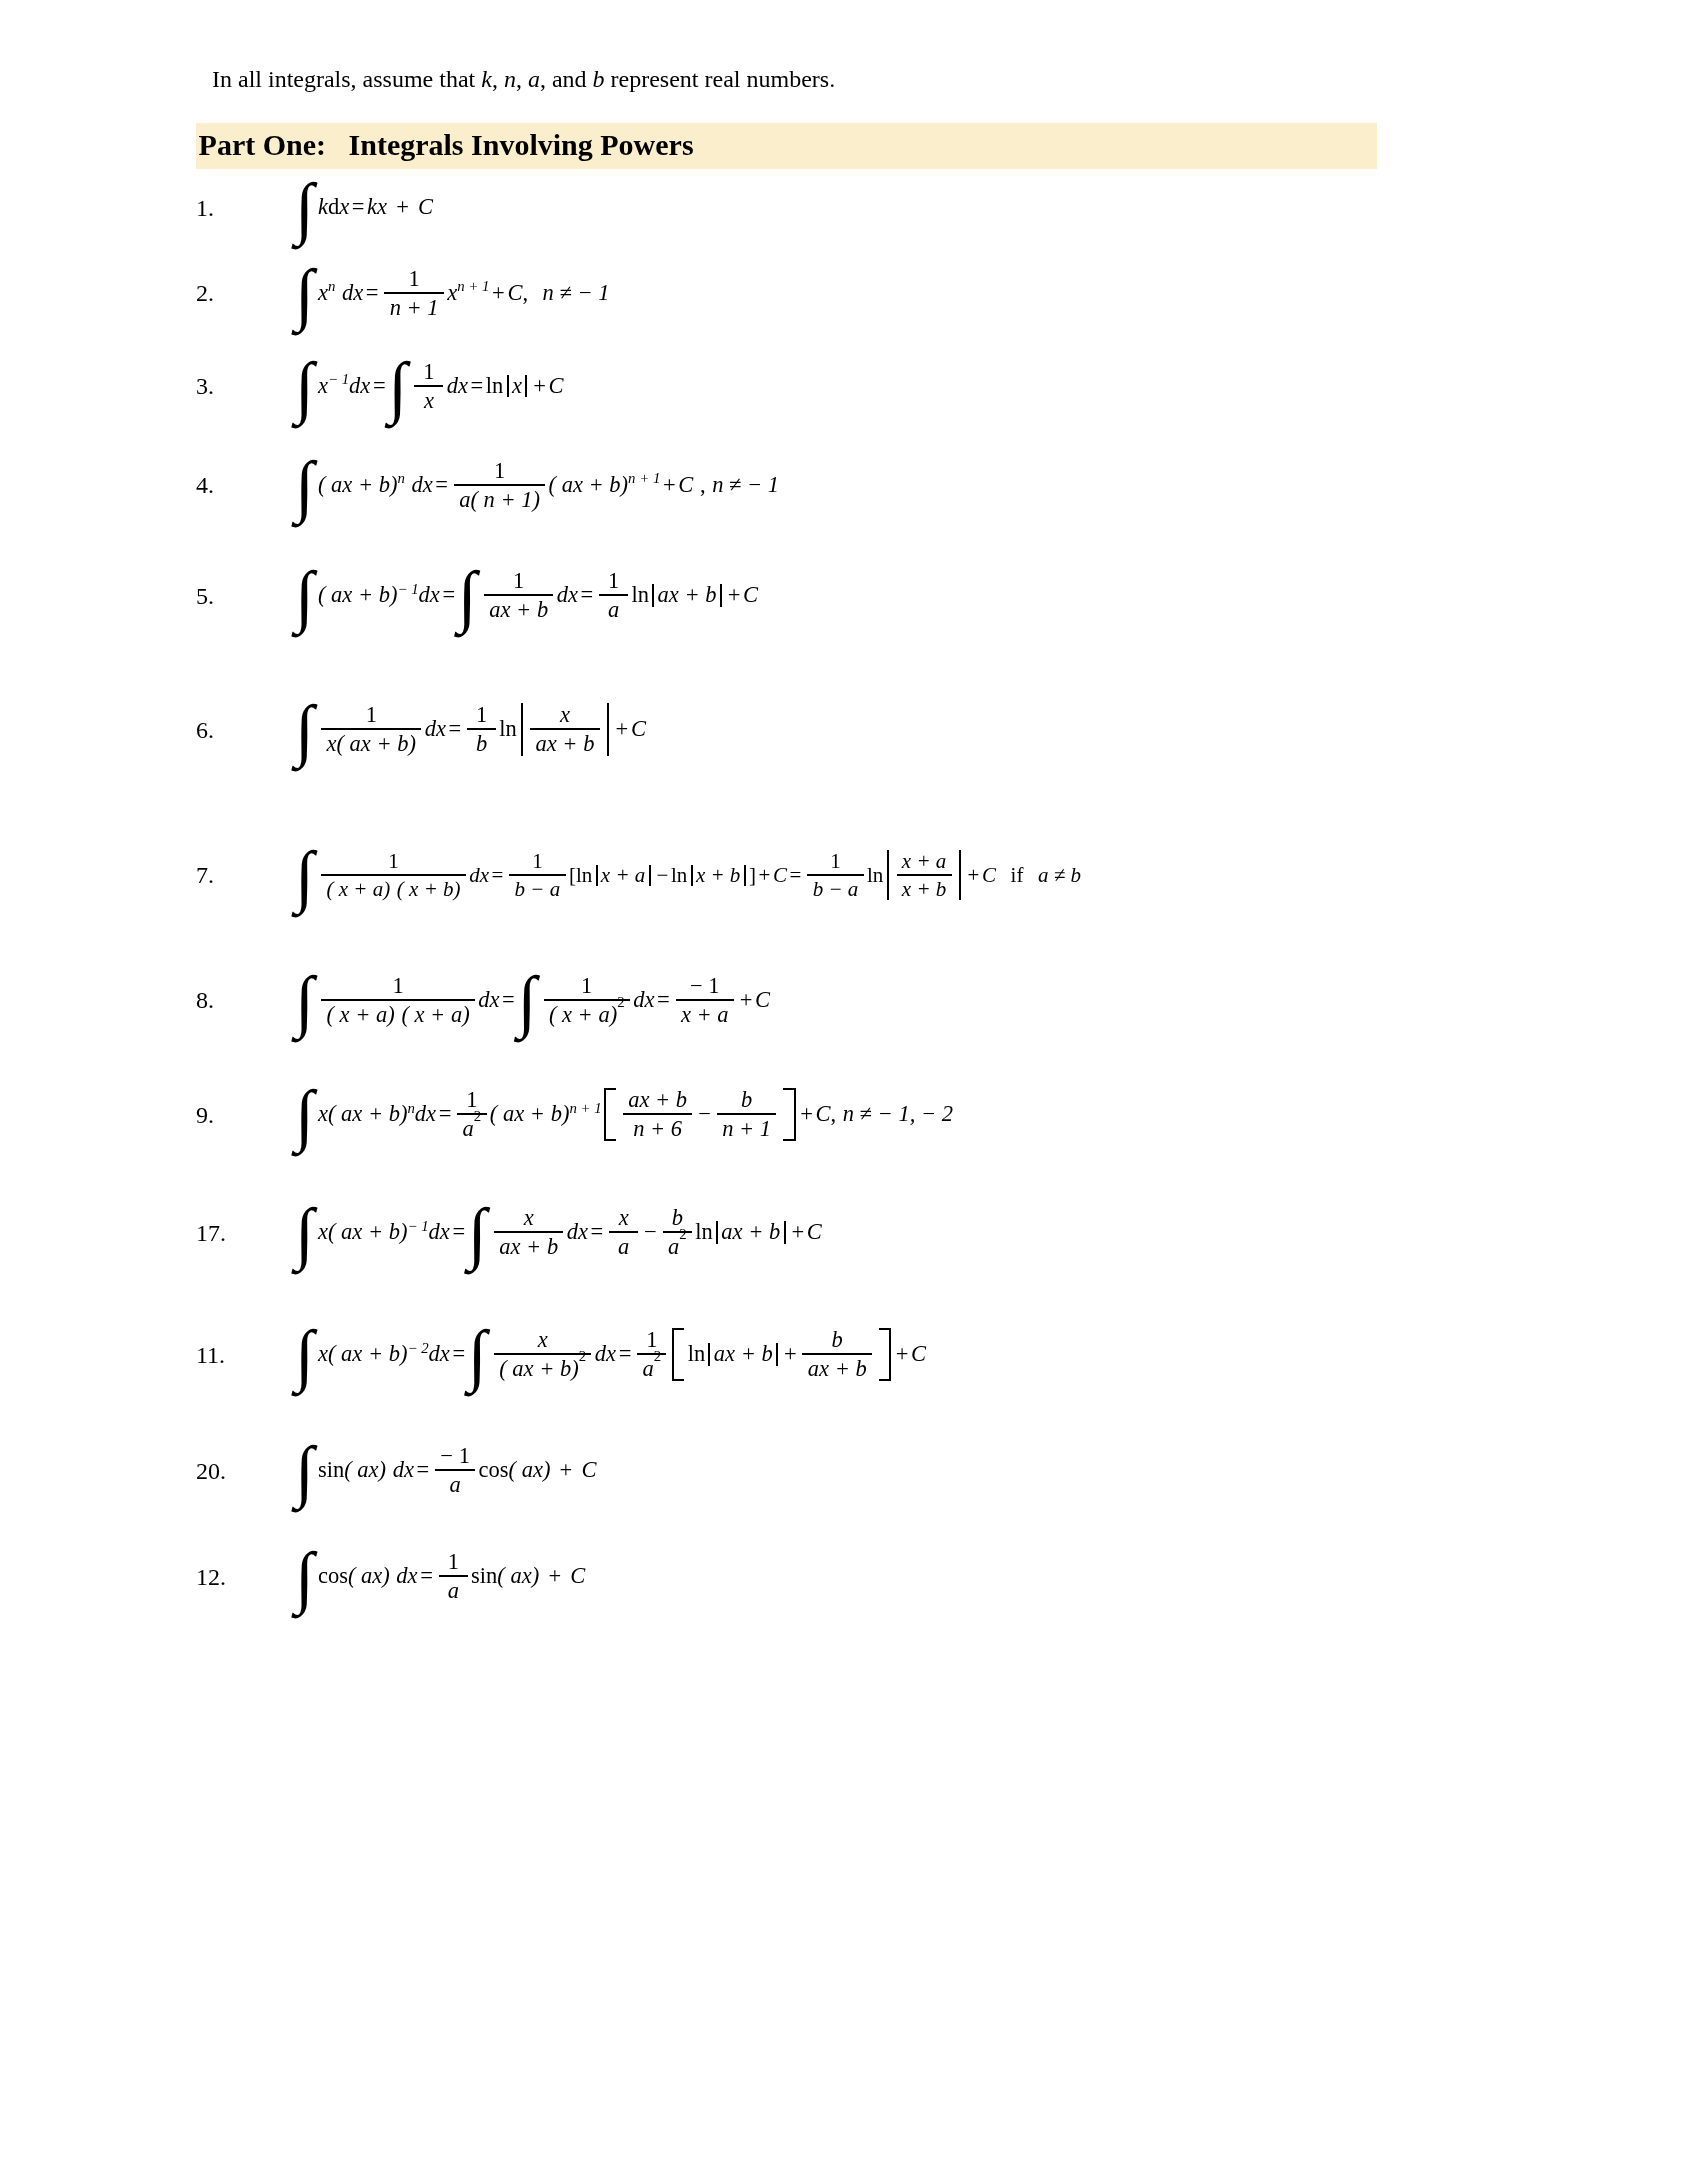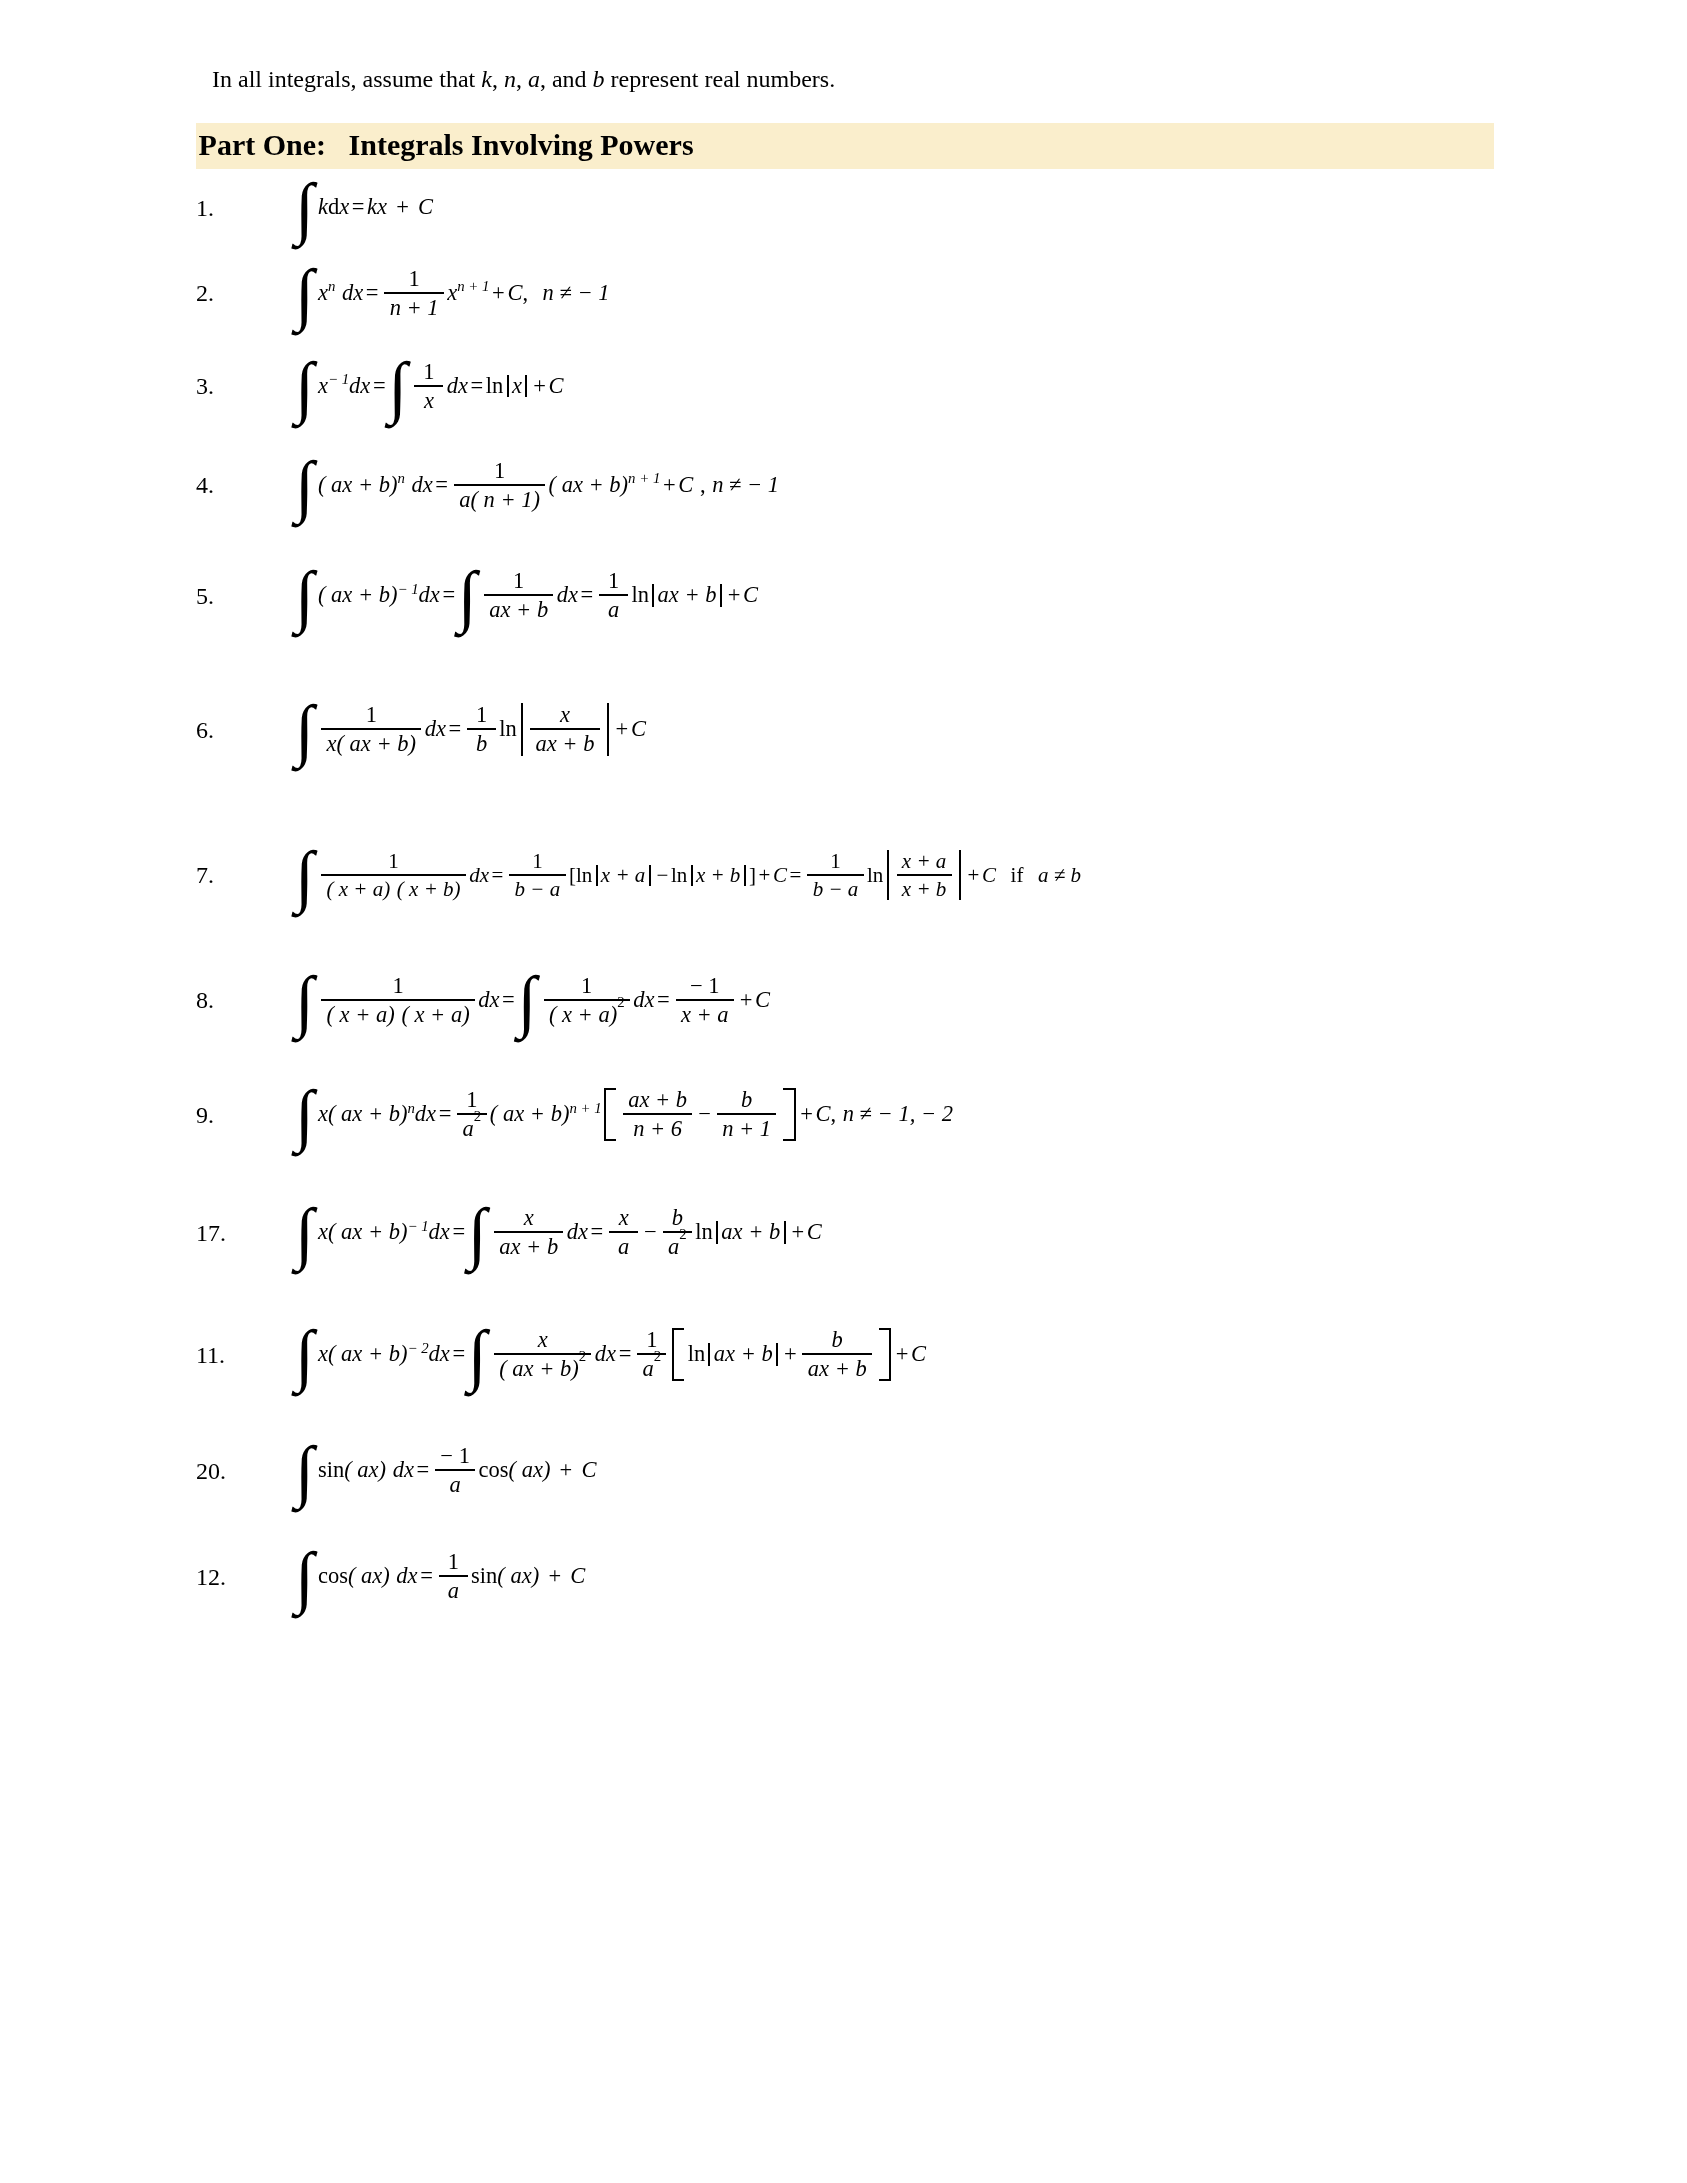--- a/index.html
+++ b/index.html
@@ -30,21 +30,21 @@
     padding-left:196px;
     font-size:24px;
     line-height:1.15;
   }
   .intro i { font-style:italic; }
 
   
   .band {
     background:#faeecc;
     margin-left:196px;
-    width:1298px;
+    width:1181px;
     box-sizing:border-box;
     padding:4px 0 6.6px 2.6px;
     font-weight:bold;
     font-size:30px;
     line-height:1.18;
     white-space:pre;
   }
   .band-1 { margin-top:29px; }
   .band-2 { margin-top:20px; }
 

